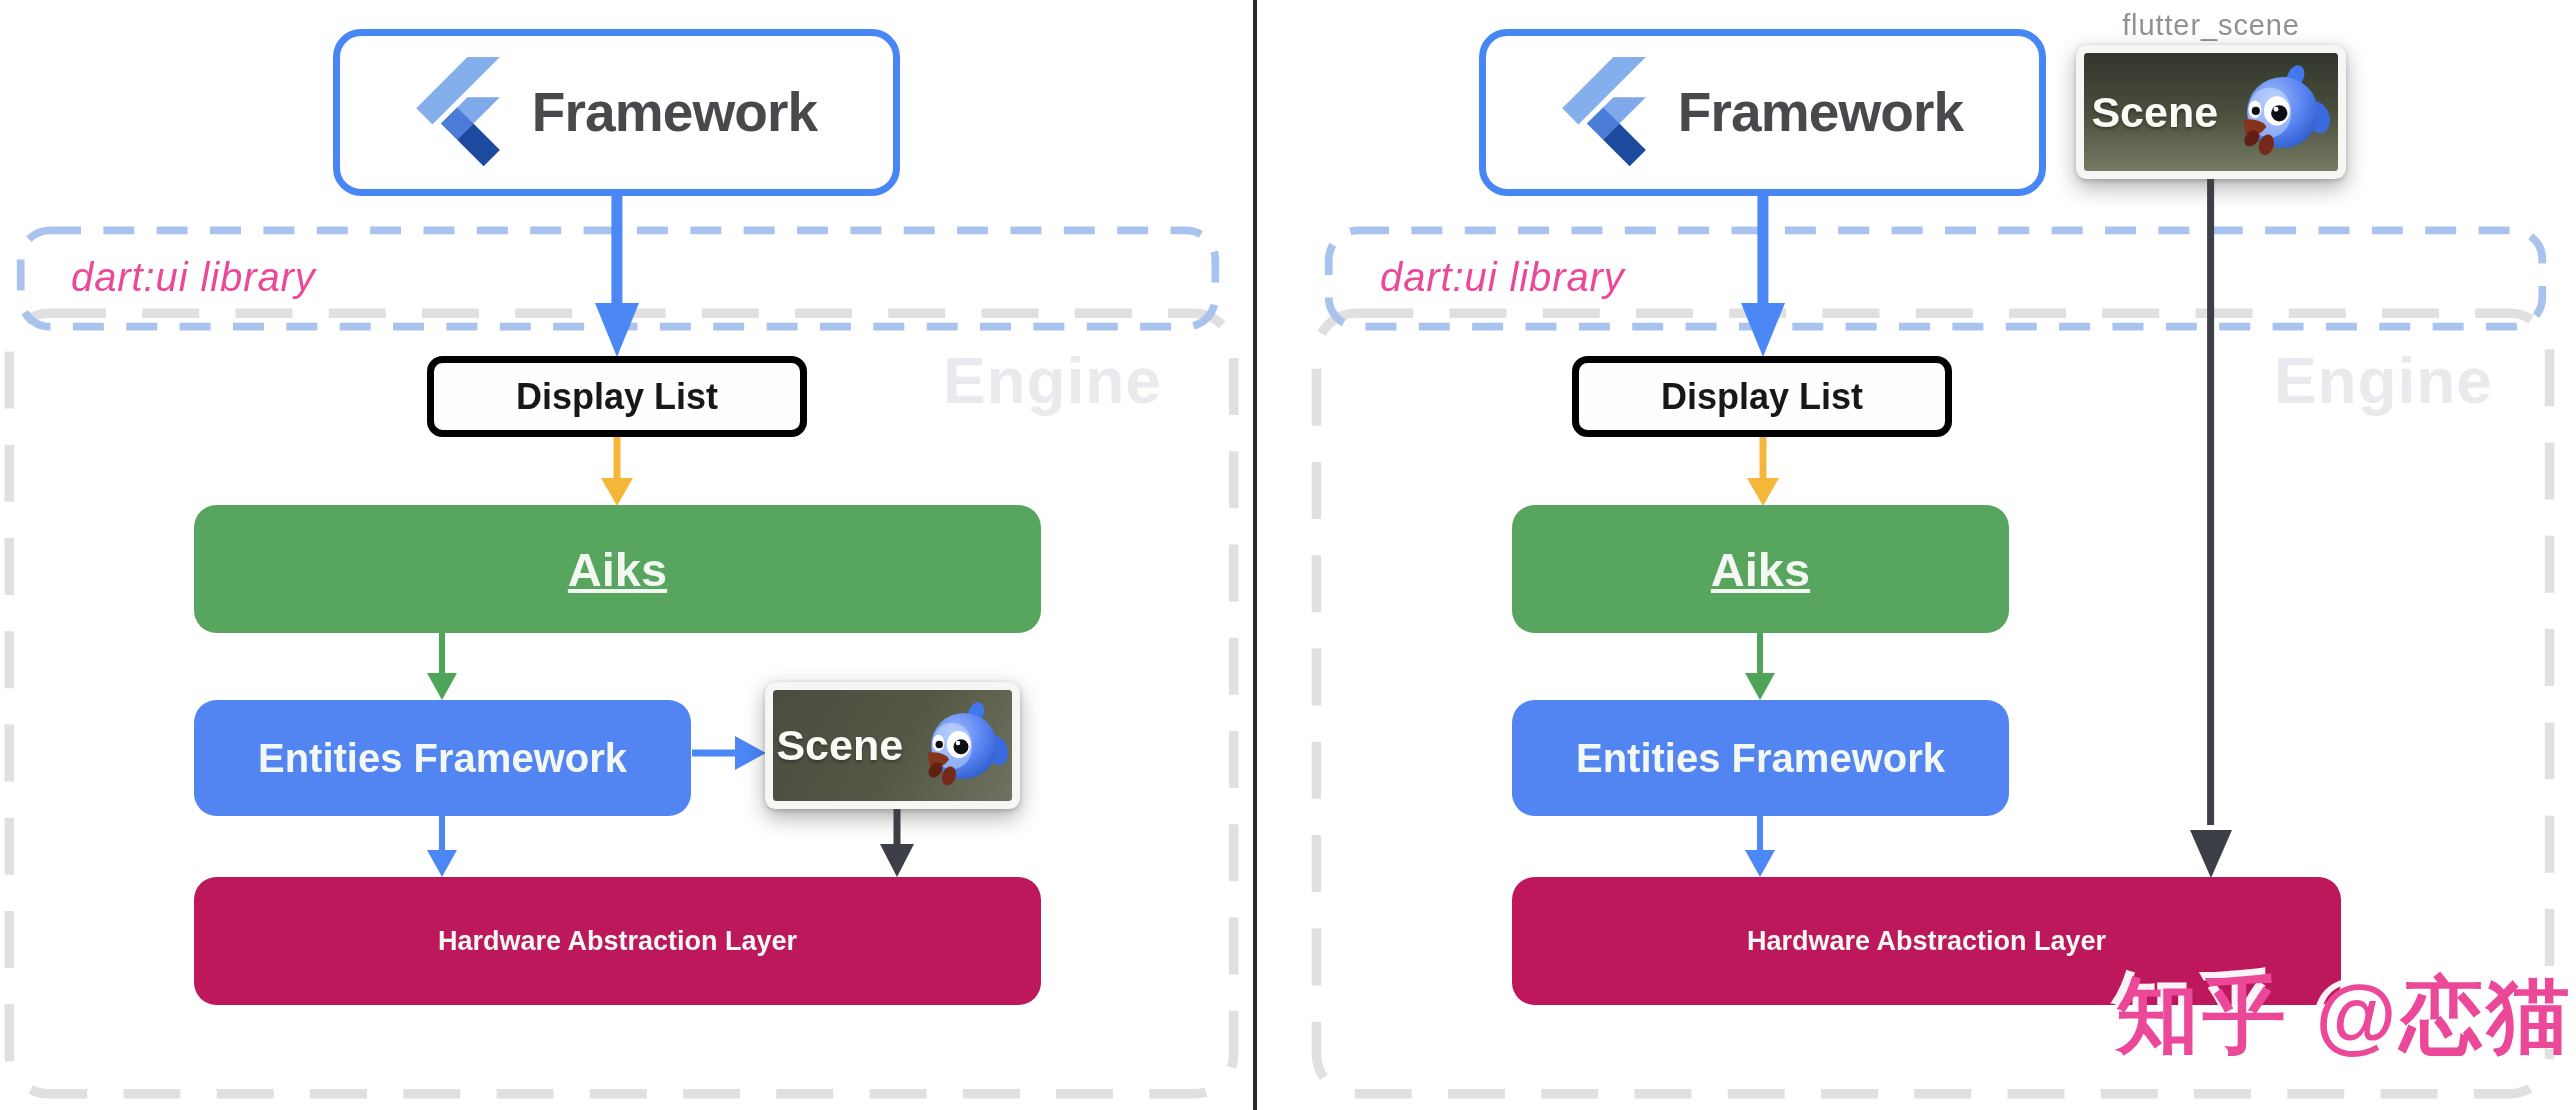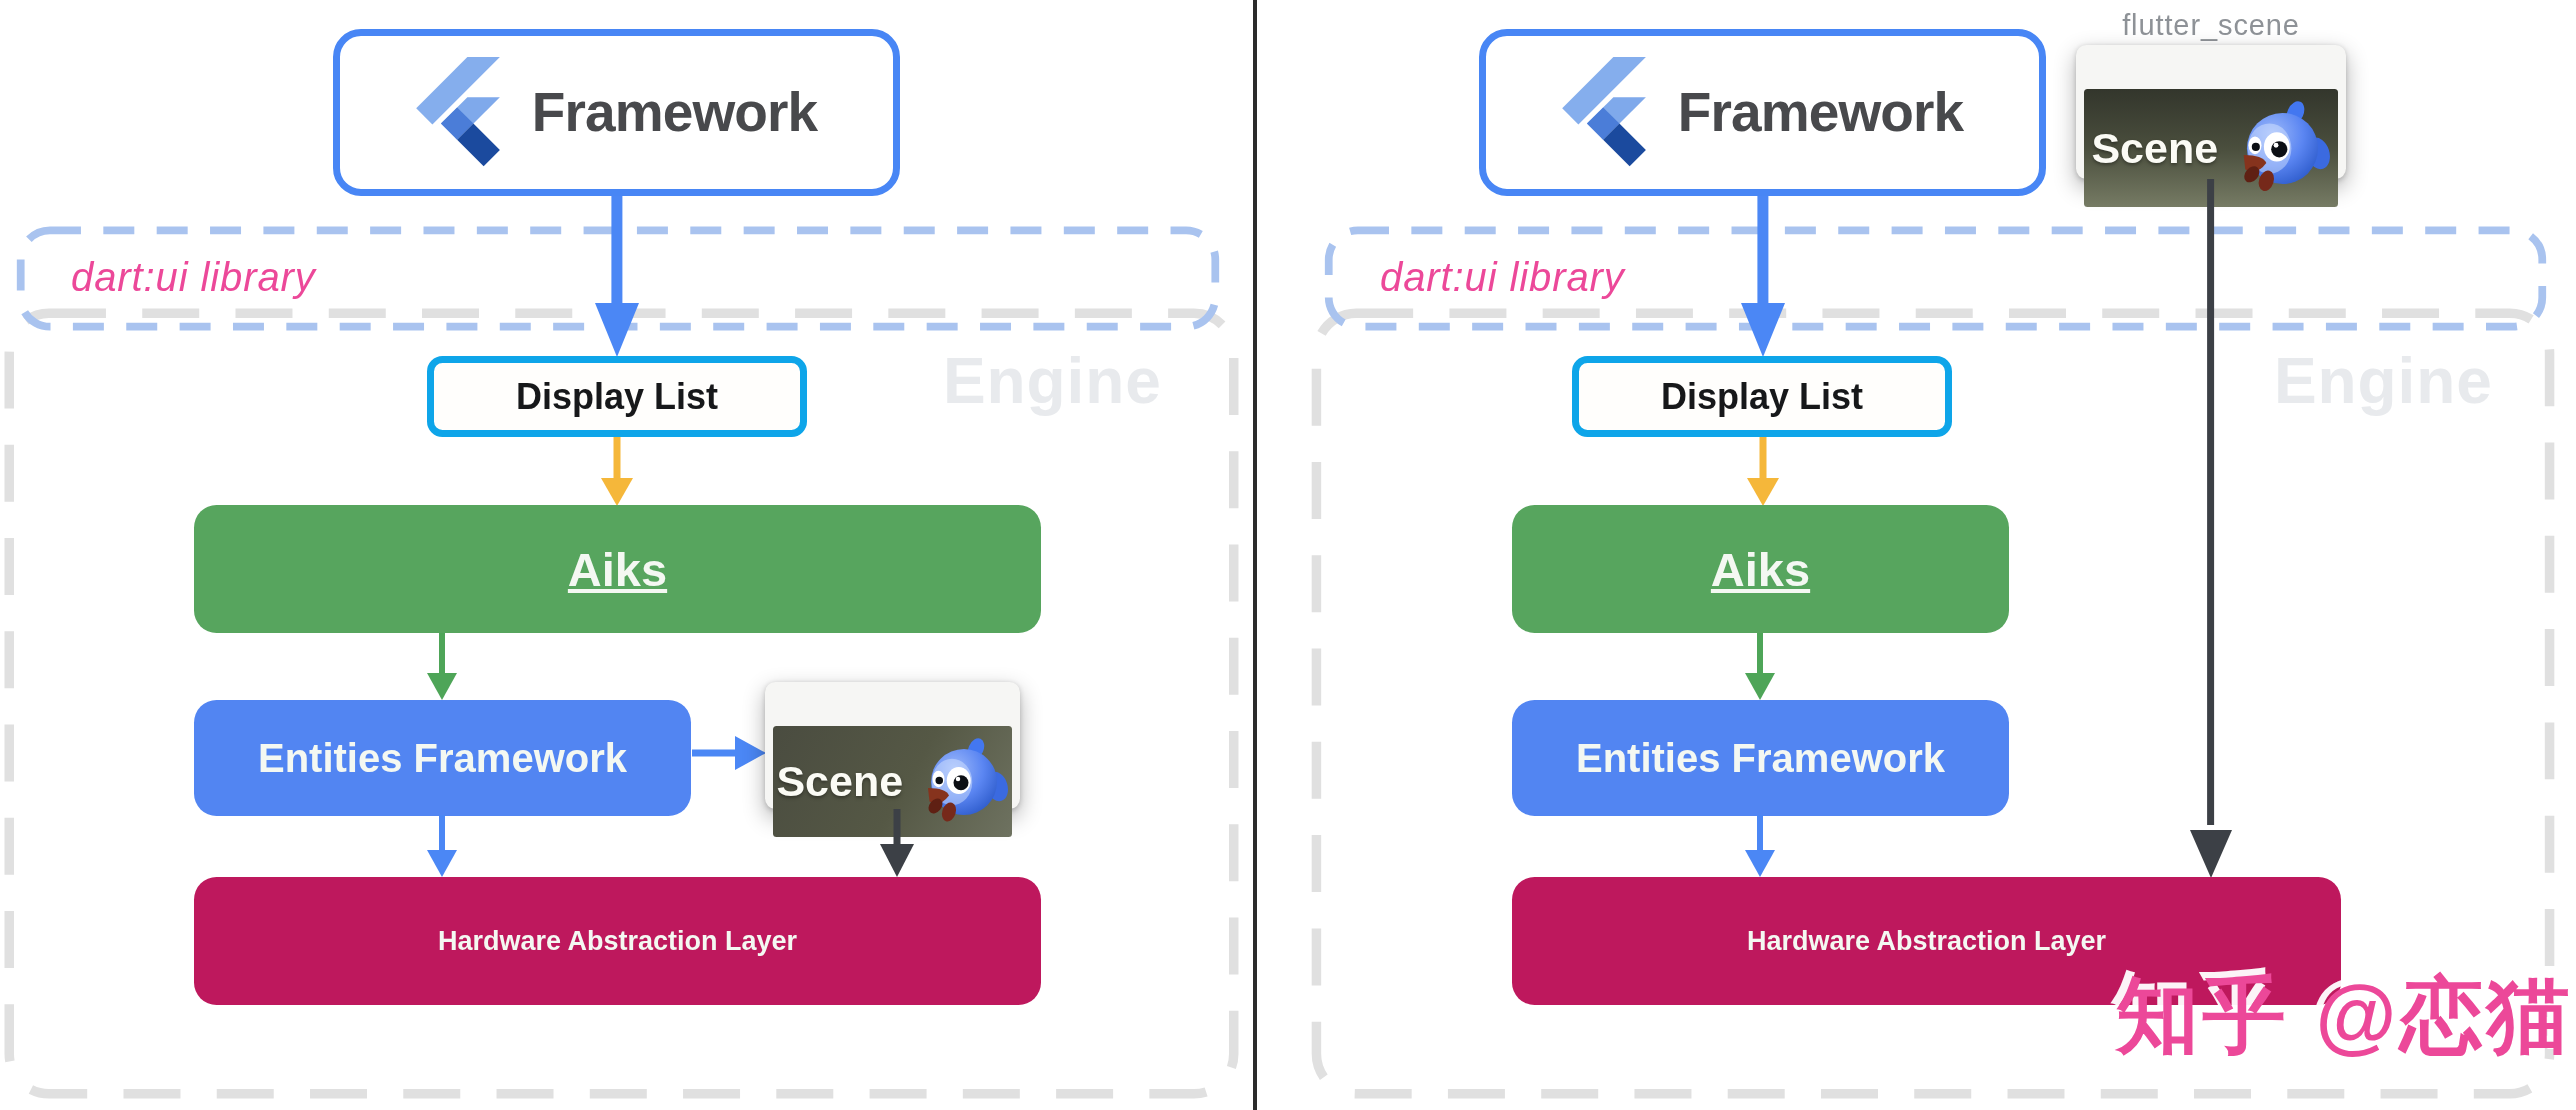--- a/index.html
+++ b/index.html
@@ -28,21 +28,21 @@
     border:7px solid #4886f5;border-radius:28px;background:#ffffff;
     display:flex;align-items:center;justify-content:center;gap:26px;
   }
   .framework-label{
     font-size:55px;font-weight:bold;color:#48494c;letter-spacing:-0.9px;
   }
 
   
   .display-list-box{
     position:absolute;box-sizing:border-box;
-    border:7px solid #0ea5e9;border-radius:15.5px;background:#fffefc;
+    border:7px solid #000000;border-radius:15.5px;background:#fffefc;
     display:flex;align-items:center;justify-content:center;
     font-size:36px;font-weight:bold;color:#17181a;
   }
   .fill-box{
     position:absolute;box-sizing:border-box;border-radius:22.5px;
     display:flex;align-items:center;justify-content:center;
     color:#f4f8f2;font-weight:bold;
   }
   .aiks-box{background:#57a55e;font-size:47px;text-decoration:underline;}
   .entities-box{background:#5285f2;font-size:40px;}
@@ -52,21 +52,20 @@
   .scene-frame{
     position:absolute;box-sizing:border-box;background:#f6f6f4;
     border-radius:10.4px;padding:7.8px;
     box-shadow:0 8.6px 22.5px rgba(0,0,0,0.30), 0 1.7px 5.2px rgba(0,0,0,0.18);
   }
   .scene-inner{
     width:100%;height:100%;box-sizing:border-box;border-radius:3.5px;
     background:linear-gradient(120deg,#4a4c40 0%,#555845 55%,#6e7260 100%);
     display:flex;align-items:center;justify-content:center;gap:15.5px;
     overflow:hidden;
-    margin-top:36px;
   }
   .scene-inner.dark{
     background:linear-gradient(180deg,#33362c 0%,#4a4e3d 50%,#767b64 100%);
   }
   .scene-text{
     color:#fbfbf5;font-weight:bold;font-size:43px;
     text-shadow:0 1.7px 3.5px rgba(0,0,0,0.35);
   }
 
   

